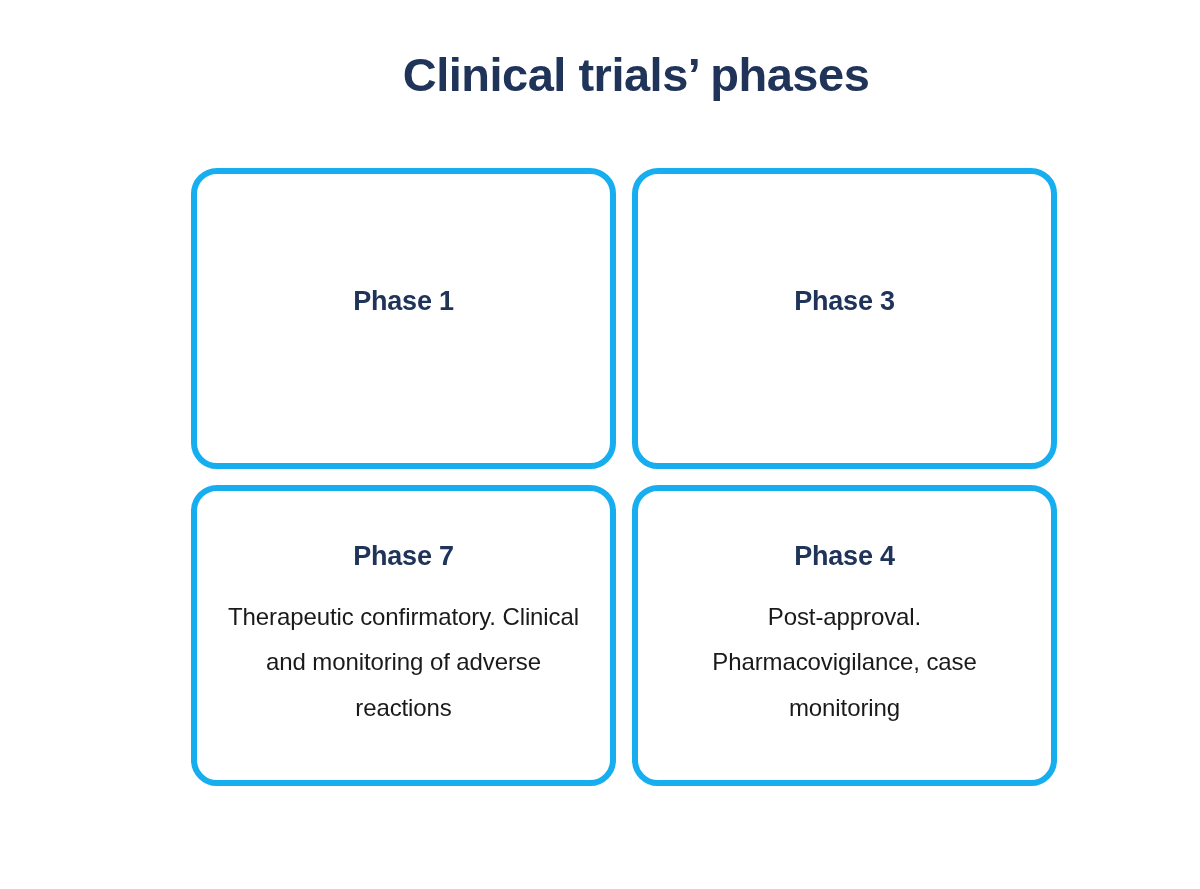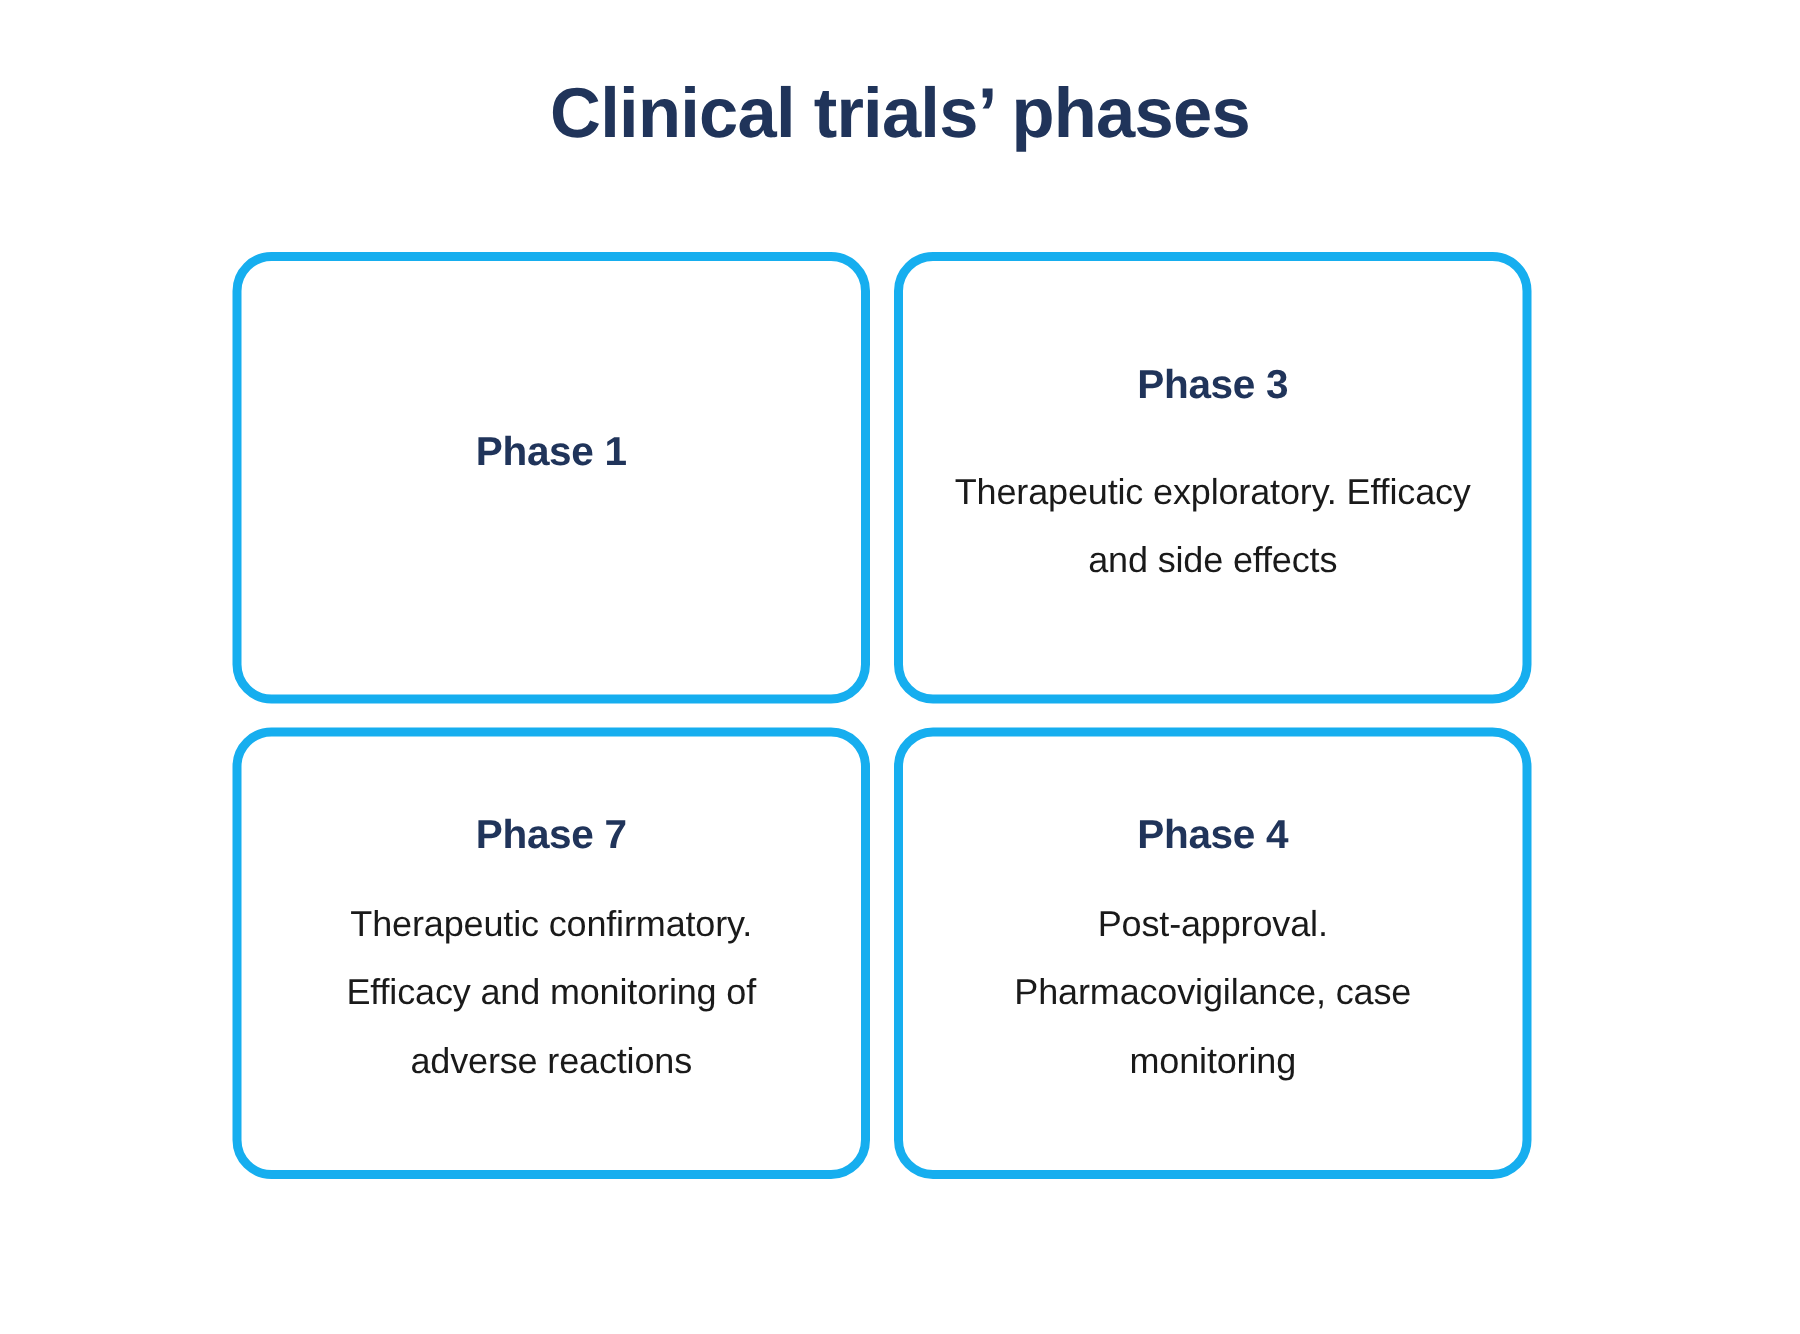--- a/index.html
+++ b/index.html
@@ -15,20 +15,21 @@
     font-family: "Liberation Sans", sans-serif;
     -webkit-font-smoothing: antialiased;
     overflow: hidden;
   }
 
   .infographic {
     position: relative;
     width: 1100px;
     height: 889px;
     background: #FFFFFF;
+    margin-left: 36px;
   }
 
   
   .page-title {
     position: absolute;
     top: 48px;
     left: 0;
     width: 1200px;
     text-align: center;
     font-size: 47px;
@@ -94,26 +95,25 @@
   <h1 class="page-title">Clinical trials’ phases</h1>
 
   <div class="card-grid">
 
     <div class="phase-card">
       <div class="phase-heading">Phase 1</div>
     </div>
 
     <div class="phase-card">
       <div class="phase-heading">Phase 3</div>
-      <div class="phase-body">Therapeutic exploratory. Efficacy and side effects</div>
     </div>
 
     <div class="phase-card lines-3">
       <div class="phase-heading">Phase 7</div>
-      <div class="phase-body">Therapeutic confirmatory. Efficacy and monitoring of adverse reactions</div>
+      <div class="phase-body">Therapeutic confirmatory. Clinical and monitoring of adverse reactions</div>
     </div>
 
     <div class="phase-card lines-3">
       <div class="phase-heading">Phase 4</div>
       <div class="phase-body">Post-approval. Pharmacovigilance, case monitoring</div>
     </div>
 
   </div>
 </div>
 

